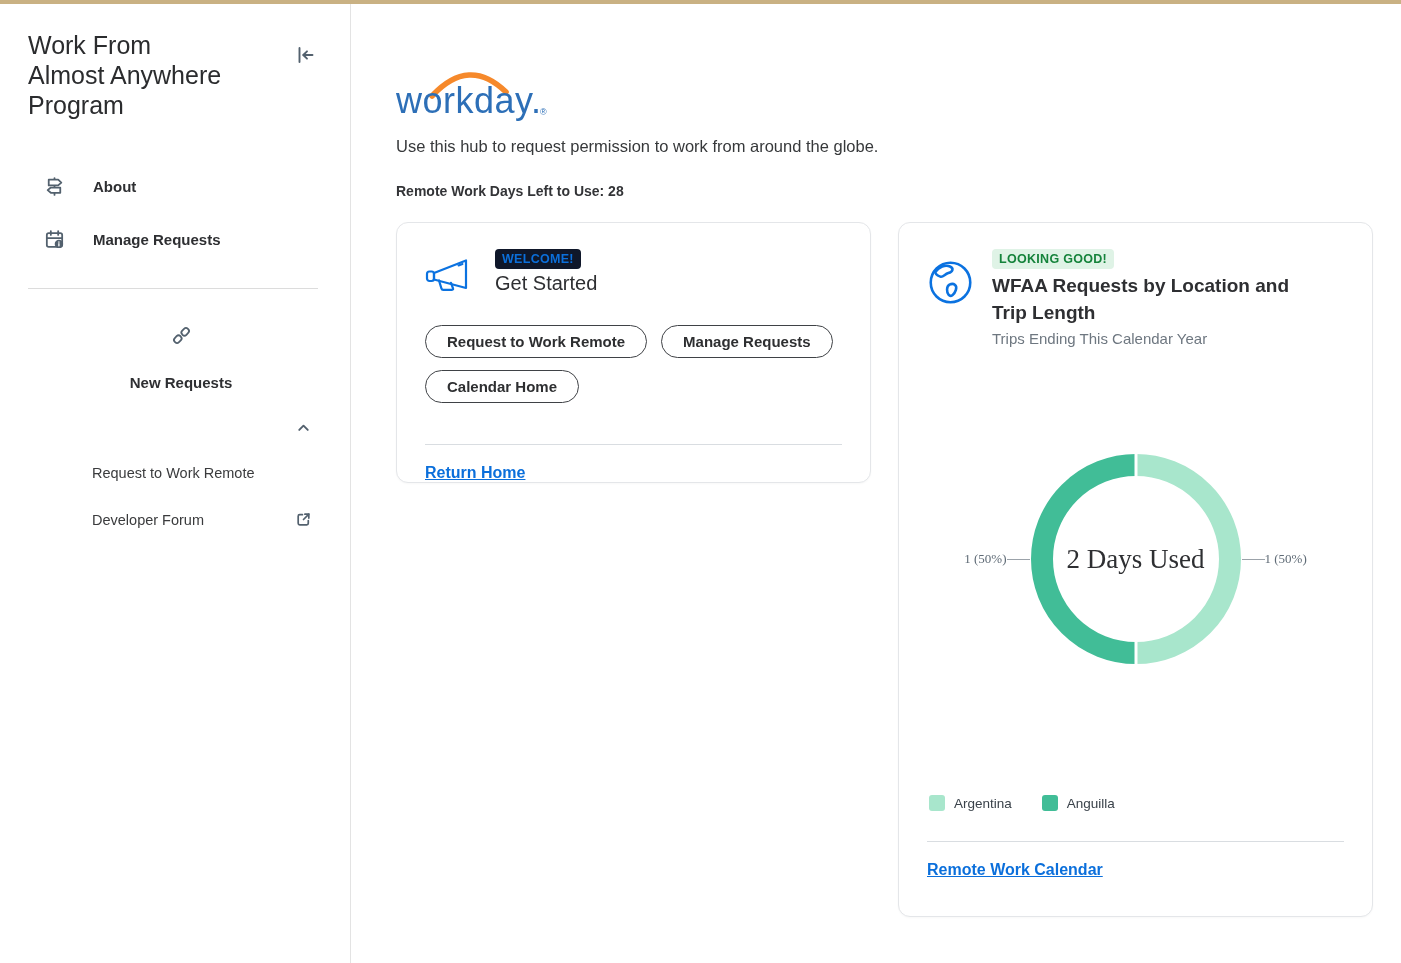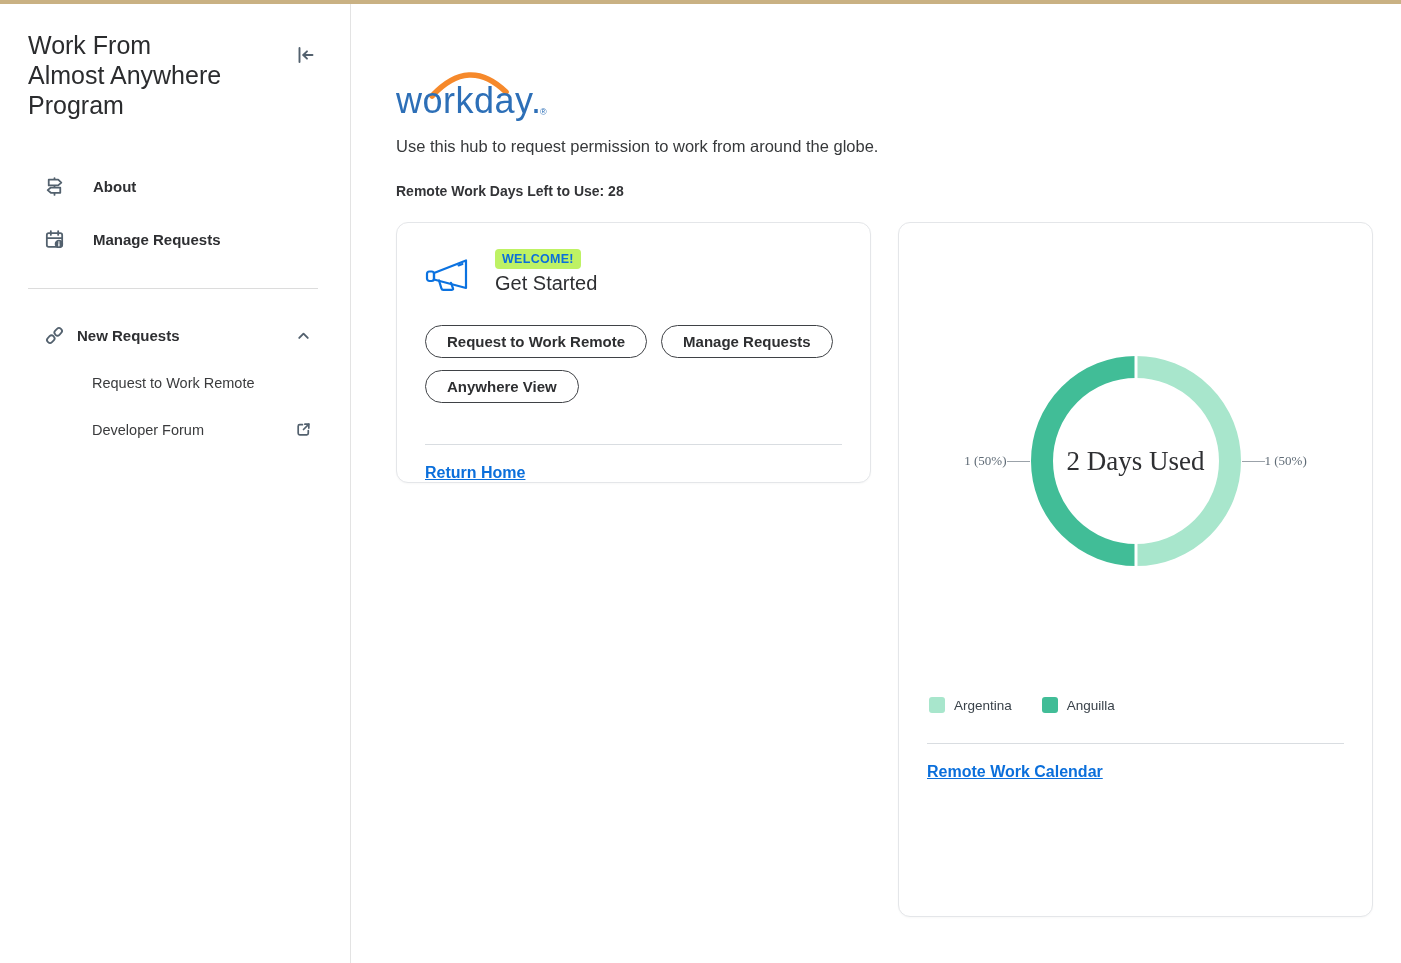--- a/index.html
+++ b/index.html
@@ -10,21 +10,21 @@
 
   
   .sidebar { width:351px; flex:0 0 351px; border-right:1px solid #e3e3e3; padding:26px 32px 0 28px; }
   .sidebar-header { display:flex; justify-content:space-between; align-items:flex-start; }
   .sidebar-title { font-size:25px; font-weight:normal; line-height:30px; color:#2b2c2e; width:200px; }
   .collapse-btn { background:none; border:none; cursor:pointer; padding:2px; margin-top:12px; }
   .nav { margin-top:40px; }
   .nav-item { display:flex; align-items:center; gap:28px; padding:16px 0 16px 16px; cursor:pointer; }
   .nav-item .label { font-size:15px; font-weight:bold; color:#2e2f32; }
   .nav-divider { border:none; border-top:1px solid #dcdcdc; margin:22px 0 22px 0; }
-  .nav-group-header { display:flex; align-items:center; gap:12px; padding:14px 0 14px 16px; cursor:pointer; }
+  .nav-group-header { display:flex; align-items:center; gap:28px; padding:14px 0 14px 16px; cursor:pointer;flex-direction:column; }
   .nav-group-header .label { font-size:15px; font-weight:bold; color:#2e2f32; }
   .nav-group-header .chev { margin-left:auto; margin-right:6px; display:flex; }
   .nav-subitem { display:flex; align-items:center; padding:15px 0 15px 64px; cursor:pointer; }
   .nav-subitem .label { font-size:14.5px; color:#3a3b3d; }
   .nav-subitem .ext { margin-left:auto; margin-right:6px; display:flex; }
 
   
   .main { flex:1; padding:15px 28px 0 45px; }
   .page-title { font-size:20px; font-weight:bold; color:#333437; }
   .logo { margin-top:44px; height:62px; width:180px; }
@@ -166,36 +166,50 @@
         <div class="card-header">
           <span class="icon" style="margin-top:8px">
             <svg width="52" height="42" viewBox="0 0 52 42" fill="none" stroke="#0B72E0" stroke-width="2.2" stroke-linejoin="round" stroke-linecap="round">
               <rect x="2" y="14.5" width="7" height="9.5" rx="2.4"></rect>
               <path d="M9 16 L 41 3.5 V 31 L 9 22.5 Z"></path>
               <path d="M33.5 8.5 L 37.5 7" stroke-width="2"></path>
               <path d="M14 23.5 L 16.4 31.4 Q 16.8 32.8 18.2 32.8 L 27 32.8 Q 28.5 32.8 28 31.4 L 26 25.8"></path>
             </svg>
           </span>
           <div>
-            <span class="badge" style="background-color: #bef264; color: rgb(11, 111, 219);">WELCOME!</span>
+            <span class="badge" style="background-color: #0f172a; color: rgb(11, 111, 219);">WELCOME!</span>
             <h2 class="card-title">Get Started</h2>
           </div>
         </div>
 
         <div class="pill-row">
           <button class="pill">Request to Work Remote</button>
           <button class="pill">Manage Requests</button>
-          <button class="pill">Anywhere View</button>
+          <button class="pill">Calendar Home</button>
         </div>
 
         <hr class="card-divider">
         <a href="#" class="card-link">Return Home</a>
       </section>
 
       <section class="card card-2">
+        <div class="card-header">
+          <span class="icon" style="margin-top:10px">
+            <svg width="47" height="47" viewBox="0 0 44 44" fill="none" stroke="#0B72E0" stroke-width="2.4" stroke-linejoin="round" stroke-linecap="round">
+              <circle cx="22" cy="22" r="18.5"></circle>
+              <path d="M8 12 C 11 7.5 17 5 21.5 7 C 25.5 8.8 24 12 20 13.2 C 16.5 14.2 15 17.5 12.5 16.5 C 10 15.5 7.5 14 8 12 Z"></path>
+              <path d="M21 24 C 25 22 28.5 24.5 27 29 C 25.8 32.8 22.5 36 20.3 33.6 C 18.3 31.4 18 25.6 21 24 Z"></path>
+            </svg>
+          </span>
+          <div>
+            <span class="badge" style="background-color: rgb(223, 243, 230); color: rgb(21, 131, 59);">LOOKING GOOD!</span>
+            <h2 class="card-title-2">WFAA Requests by Location and Trip Length</h2>
+            <div class="card-subtitle">Trips Ending This Calendar Year</div>
+          </div>
+        </div>
 
         <div class="donut-row">
           <span class="callout">1 (50%)</span>
           <span class="callout-line"></span>
           <div class="donut-wrap">
             <svg width="212" height="212" viewBox="-1 -1 212 212">
                 <path d="M 105 11 A 94 94 0 0 1 105 199" fill="none" stroke="#A8E6CC" stroke-width="22"></path>
                 <path d="M 105 199 A 94 94 0 0 1 104.99999999999999 11" fill="none" stroke="#41BD97" stroke-width="22"></path>
                 <line x1="105" x2="105" y1="-2" y2="26" stroke="#fff" stroke-width="3"></line>
                 <line x1="105" x2="105" y1="184" y2="212" stroke="#fff" stroke-width="3"></line>

